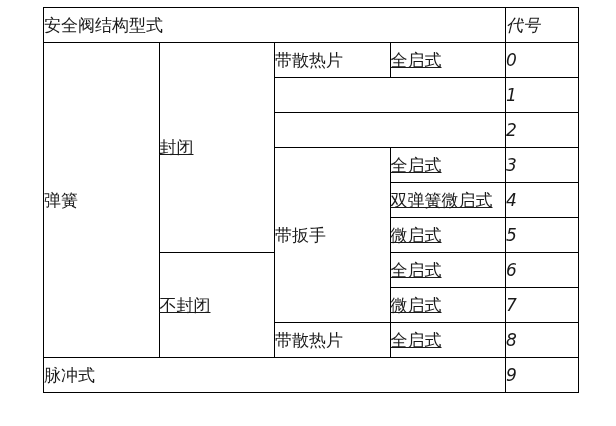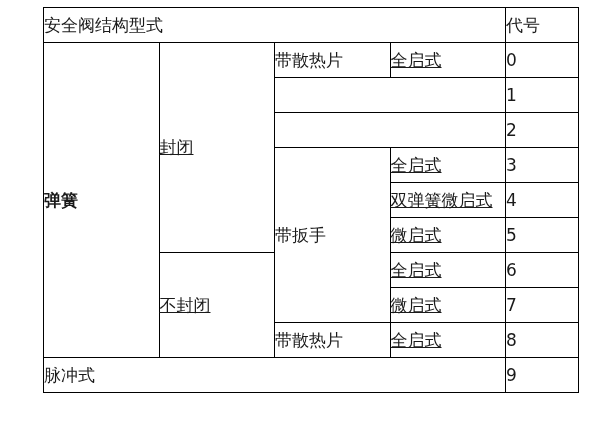--- a/index.html
+++ b/index.html
@@ -43,39 +43,39 @@
     font-size: 19px;
     height: 36px;
   }
   td.header-code {
     font-size: 19px;
     height: 36px;
   }
   td.col-spring {
     width: 104px;
     font-size: 18px;
-    font-weight: bold;
   }
   td.col-closed {
     width: 100px;
     font-size: 18px;
     text-decoration: underline;
   }
   td.col-type {
     width: 116px;
     font-size: 17px;
   }
   td.col-open {
     width: 144px;
     font-size: 17px;
     text-decoration: underline;
   }
   td.col-code {
     width: 72px;
     font-size: 17px;
+    font-style: italic;
   }
   td.blank {
     
   }
   td.pulse {
     font-size: 18px;
     height: 38px;
   }
 </style>
 </head>

